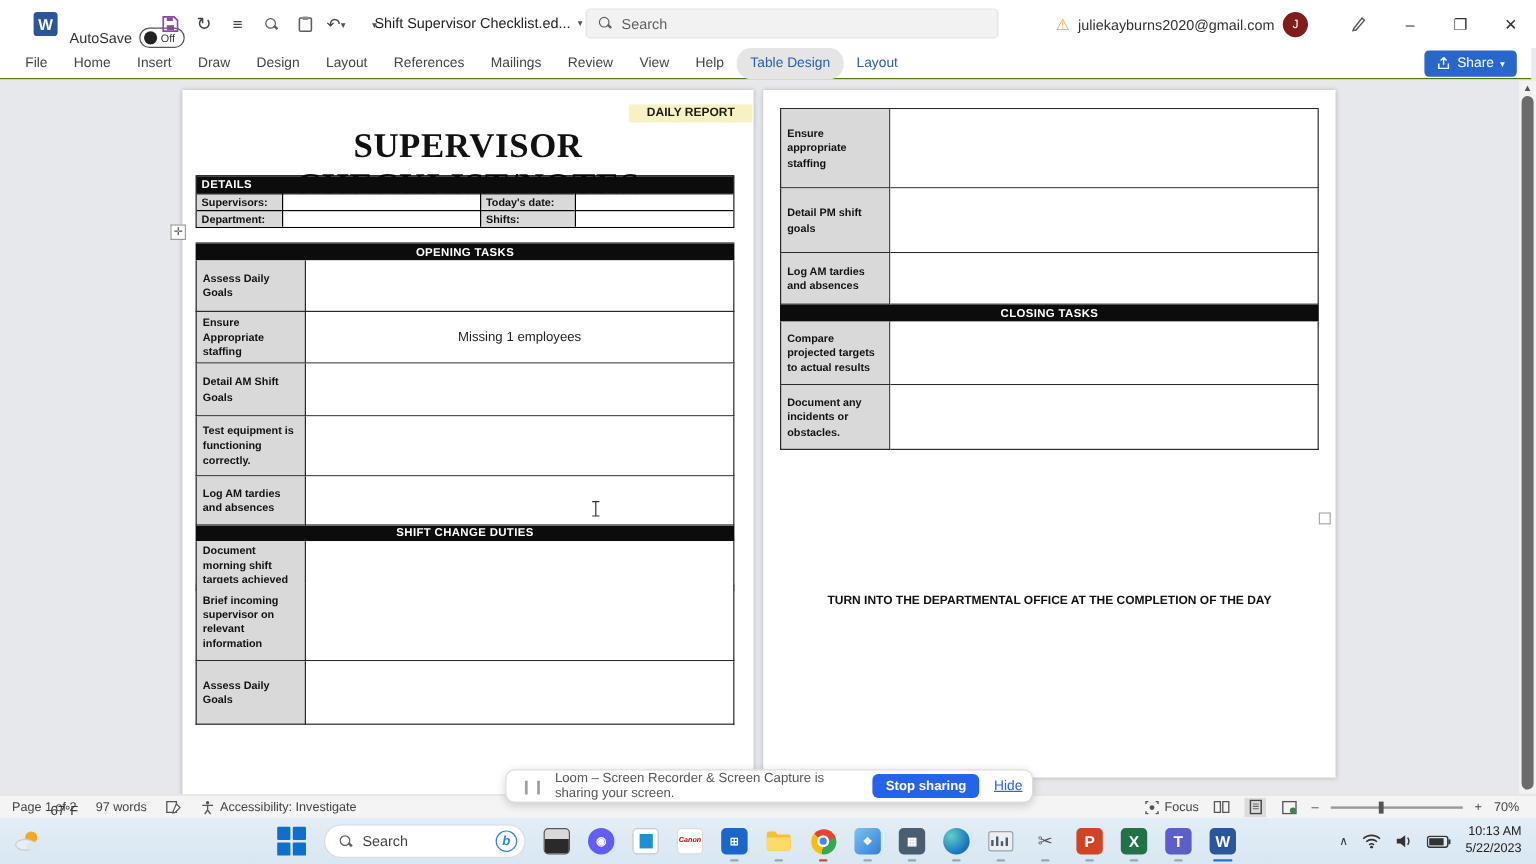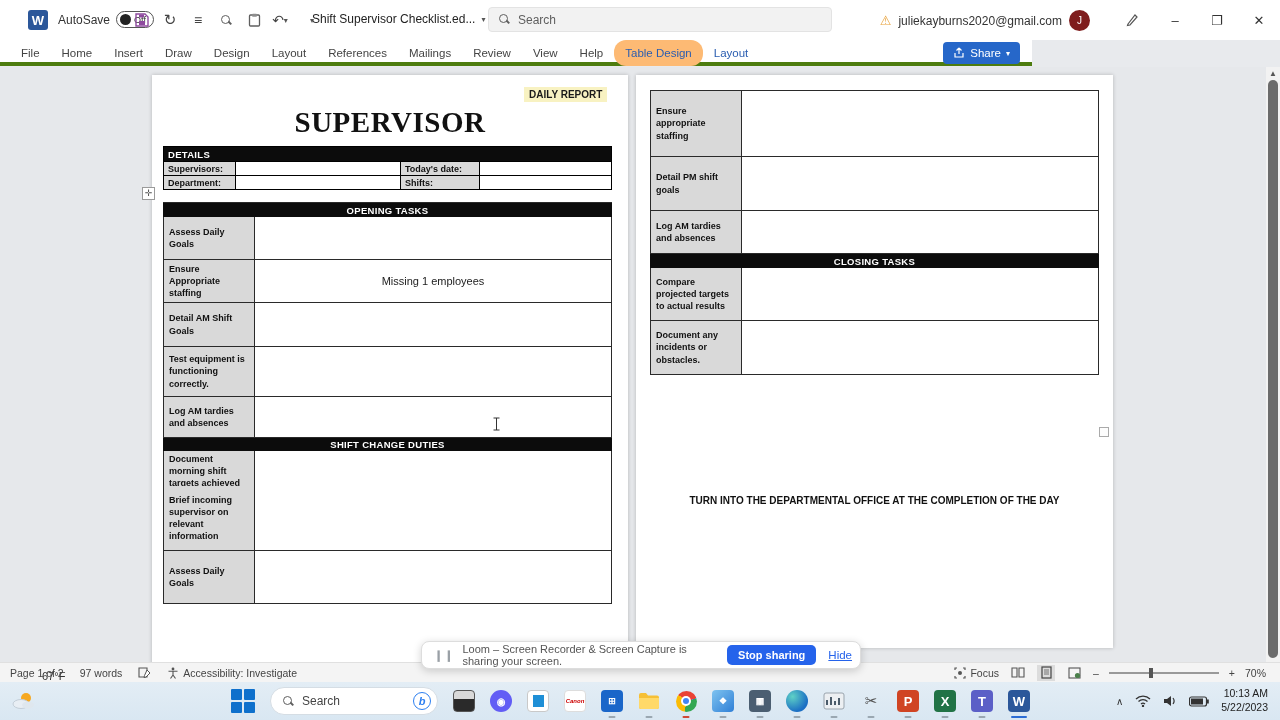--- a/index.html
+++ b/index.html
@@ -4,52 +4,52 @@
 <style>
   * { margin:0; padding:0; box-sizing:border-box; }
   html,body { width:1280px; height:720px; overflow:hidden; font-family:"Liberation Sans",sans-serif; }
   .abs { position:absolute; }
   #app { position:relative; width:1280px; height:720px; background:#e8eaed; }
 
   
   #titlebar { left:0; top:0; width:1280px; height:40px; background:#ffffff; }
   .tb-item { display:flex; align-items:center; color:#333; font-size:12px; }
   #word-logo { left:28px; top:10px; width:20px; height:20px; background:#2b579a; border-radius:3px; color:#fff; font-weight:bold; font-size:13px; display:flex; align-items:center; justify-content:center; }
-  #autosave { left:58px; top:11px; gap:6px; }
+  #autosave { left:58px; top:23px; gap:6px; }
   #autosave-toggle { width:38px; height:17px; border:1px solid #555; border-radius:9px; display:flex; align-items:center; padding:1px 3px; gap:3px; background:#fff; }
   #autosave-knob { width:11px; height:11px; border-radius:50%; background:#222; }
   #autosave-state { font-size:9px; color:#333; }
   .qat-icon { top:8px; width:24px; height:24px; display:flex; align-items:center; justify-content:center; color:#7a3f8f; }
   .qat-gray { color:#444; }
   .caret { font-size:8px; color:#555; }
   #doc-title { left:312px; top:12px; font-size:12px; color:#222; gap:6px; }
   #tb-search { left:488px; top:7px; width:344px; height:25px; background:#f2f2f2; border:1px solid #e3e3e3; border-radius:4px; display:flex; align-items:center; padding-left:10px; gap:8px; color:#5f5f5f; font-size:12px; }
   #account { right:190px; top:10px; gap:7px; font-size:12px; color:#333; }
   #warn-icon { color:#e8a33d; font-size:13px; }
   #avatar { width:21px; height:21px; border-radius:50%; background:#7f1d1d; color:#fff; font-size:10px; display:flex; align-items:center; justify-content:center; }
   .winctl { top:0px; width:42px; height:40px; display:flex; align-items:center; justify-content:center; color:#333; font-size:13px; }
 
   
-  #ribbon { left:0; top:40px; width:1032px; height:26px; background:#ffffff; border-bottom:4px solid #4d7c0f;padding-left:36px; }
+  #ribbon { left:0; top:40px; width:1276px; height:26px; background:#ffffff; border-bottom:1px solid #4d7c0f;padding-left:36px; }
   #tabs { left:10px; top:0; height:26px; display:flex; align-items:center; }
   .tab { padding:0 11px; font-size:11.5px; color:#444; height:26px; display:flex; align-items:center; }
   .tab.ctx { color:#2a5db0; }
-  .tab.ctx-hl { background:#fdba74;border-radius:12px; }
+  .tab.ctx-hl { background:#e5e5e5;border-radius:12px; }
   #share-btn { right:12px; top:2px; height:22px; background:#2667c9; color:#fff; border-radius:4px; display:flex; align-items:center; padding:0 10px; gap:5px; font-size:11.5px; }
 
   
   #canvas { left:0; top:67px; width:1280px; height:595px; background:#e6e8eb; overflow:hidden; }
   .page { background:#ffffff; box-shadow:0 0 4px rgba(0,0,0,.22); }
   #page1 { left:152px; top:8px; width:476px; height:600px; }
   #page2 { left:636px; top:8px; width:477px; height:573px; }
 
   .blackbar { background:#0c0c0c; color:#fff; font-weight:bold; font-size:9.5px; display:flex; align-items:center; letter-spacing:.3px; }
   .blackbar.center { justify-content:center; }
 
-  #daily-badge { left:372px; top:12px; background:#f8f2c2; color:#1a1a1a; font-weight:bold; font-size:10px; padding:2px 5px; }
+  #daily-badge { left:372px; top:12px; background:#f8f2c2; color:#1a1a1a; font-weight:bold; font-size:10px; padding:2px 15px; }
   #doc-heading { left:0; top:31px; width:476px; text-align:center; font-family:"Liberation Serif",serif; font-weight:bold; font-size:29px; color:#111; letter-spacing:.5px; }
 
   
   #details-table { left:11px; top:71px; width:449px; border:1px solid #000; }
   #details-header { height:14px; padding-left:4px; }
   .details-row { display:grid; grid-template-columns:71px 165px 79px 132px; height:14px; }
   .dcell { border-top:1px solid #000; font-size:9px; display:flex; align-items:center; padding-left:4px; }
   .dcell.lbl { background:#d9d9d9; font-weight:bold; color:#111; }
   .dcell.val { background:#fff; border-left:1px solid #000; }
 

